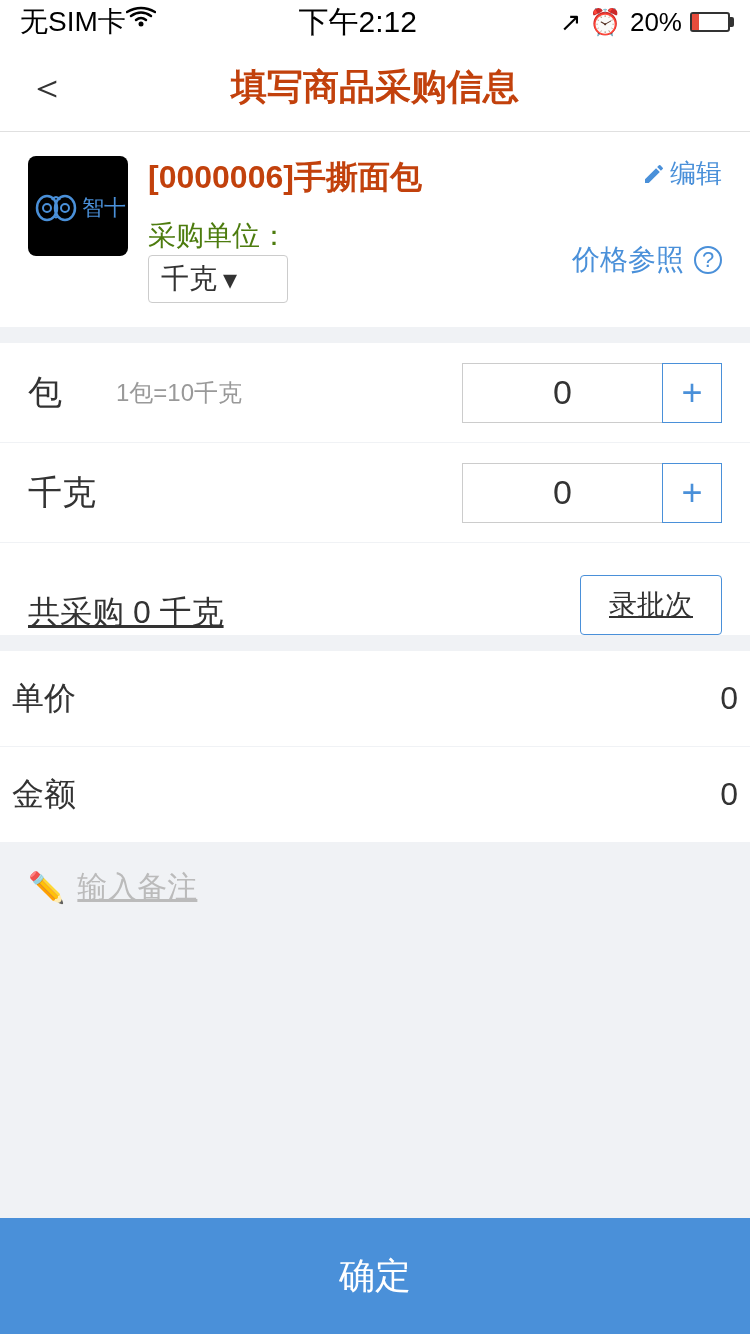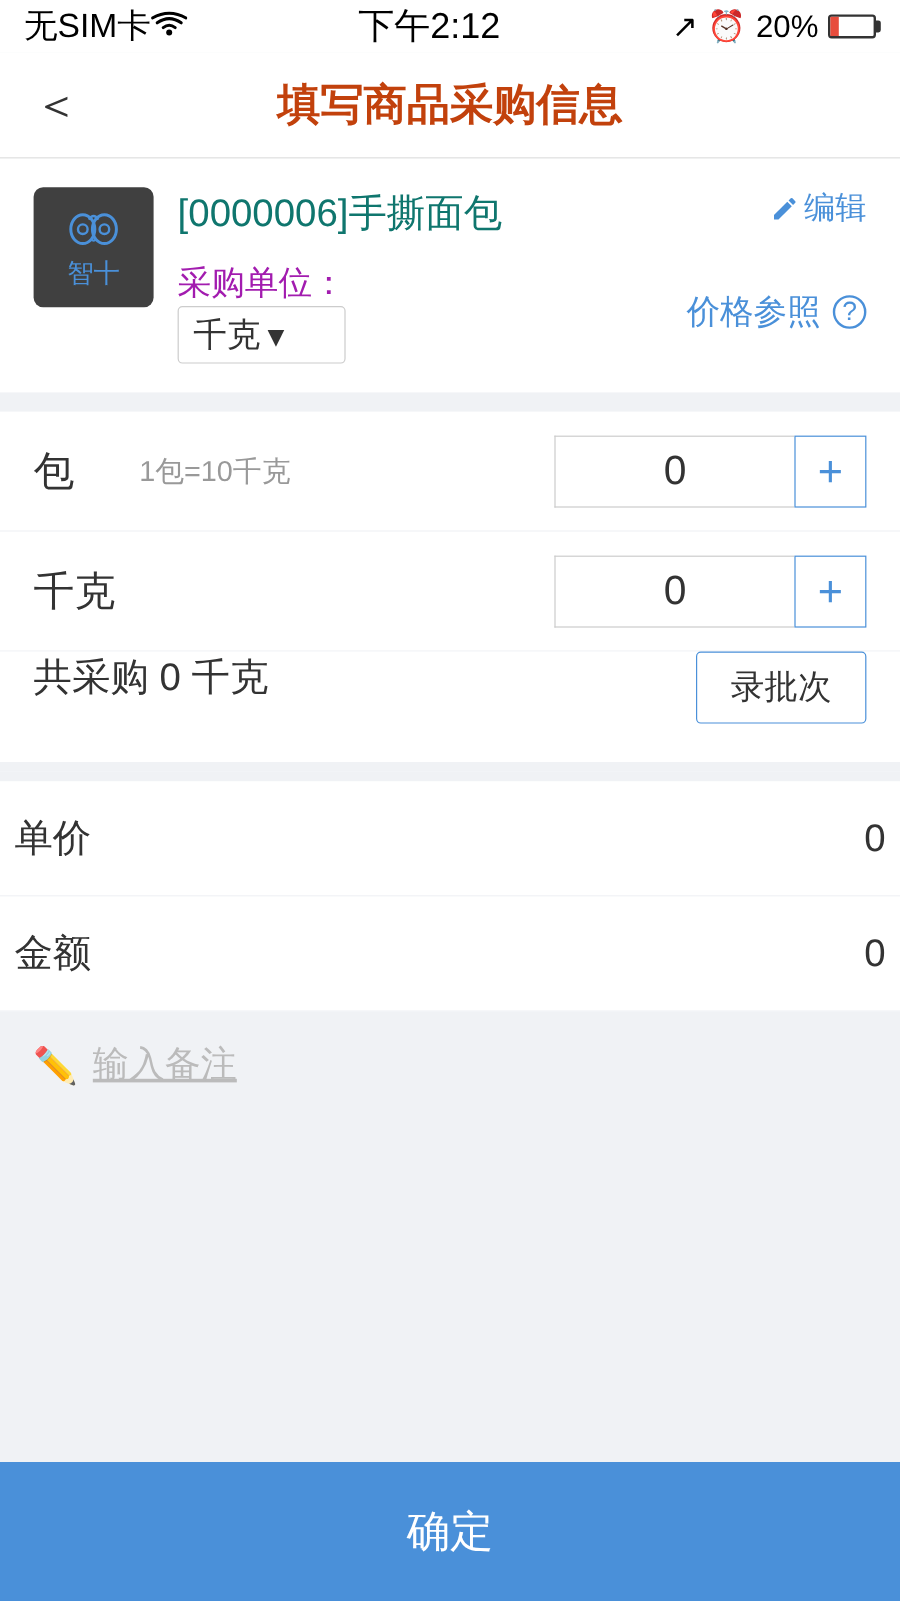--- a/index.html
+++ b/index.html
@@ -17,21 +17,21 @@
     .status-bar {
       height: 44px;
       background: #fff;
       display: flex;
       align-items: center;
       justify-content: space-between;
       padding: 0 20px;
       font-size: 28px;
       color: #000;
     }
-    .status-left { display: flex; align-items: center; }
+    .status-left { display: flex; }
     .status-center { font-weight: 500; font-size: 30px; }
     .status-right { display: flex; align-items: center; gap: 8px; font-size: 26px; }
     .battery {
       display: inline-flex; align-items: center; gap: 2px;
     }
     .battery-body {
       width: 40px; height: 20px;
       border: 2px solid #333;
       border-radius: 3px;
       position: relative;
@@ -81,63 +81,63 @@
       margin-top: 0;
       padding: 24px 28px;
       display: flex;
       align-items: flex-start;
       gap: 20px;
       border-bottom: 8px solid #f0f2f5;
     }
     .product-image {
       width: 100px;
       height: 100px;
-      background: #404040;
+      background: #000000;
       border-radius: 8px;
       display: flex;
-      flex-direction: column;
+      flex-direction: row;
       align-items: center;
       justify-content: center;
       flex-shrink: 0;
     }
     .product-image-text {
       font-size: 22px;
       color: #4a90d9;
       margin-top: 4px;
     }
     .product-info {
       flex: 1;
     }
     .product-header {
       display: flex;
       justify-content: space-between;
       align-items: flex-start;
     }
     .product-name {
       font-size: 32px;
-      color: #0f766e;
-      font-weight: 400;
+      color: #c2410c;
+      font-weight: 700;
     }
     .edit-btn {
       font-size: 26px;
       color: #4a90d9;
       display: flex;
       align-items: center;
       gap: 4px;
       cursor: pointer;
     }
     .product-unit-row {
       margin-top: 16px;
       display: flex;
       align-items: center;
       justify-content: space-between;
     }
     .unit-label {
       font-size: 28px;
-      color: #a21caf;
+      color: #4d7c0f;
     }
     .unit-select {
       border: 1px solid #ccc;
       border-radius: 4px;
       padding: 4px 12px;
       font-size: 28px;
       color: #333;
       background: #fff;
       display: flex;
       align-items: center;
@@ -201,25 +201,26 @@
       display: flex;
       align-items: center;
       justify-content: center;
       cursor: pointer;
     }
 
     
     .summary-row {
       background: #fff;
       display: flex;
-      align-items: flex-start;
+      align-items: flex-end;
       justify-content: space-between;
       padding: 0 28px;
       height: 100px;
       border-bottom: 8px solid #f0f2f5;
+      text-decoration: underline;
     }
     .summary-text {
       font-size: 32px;
       color: #333;
     }
     .batch-btn {
       border: 1px solid #4a90d9;
       padding: 10px 28px;
       font-size: 28px;
       color: #333;

